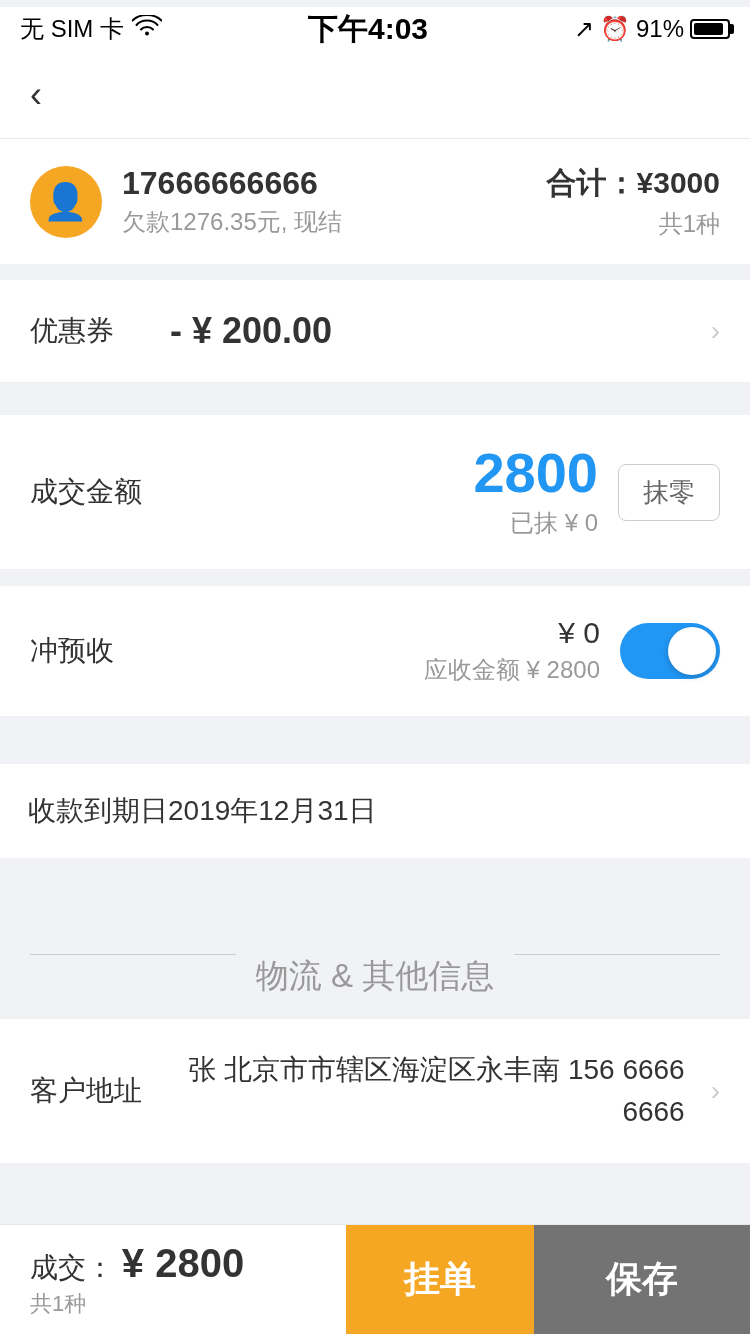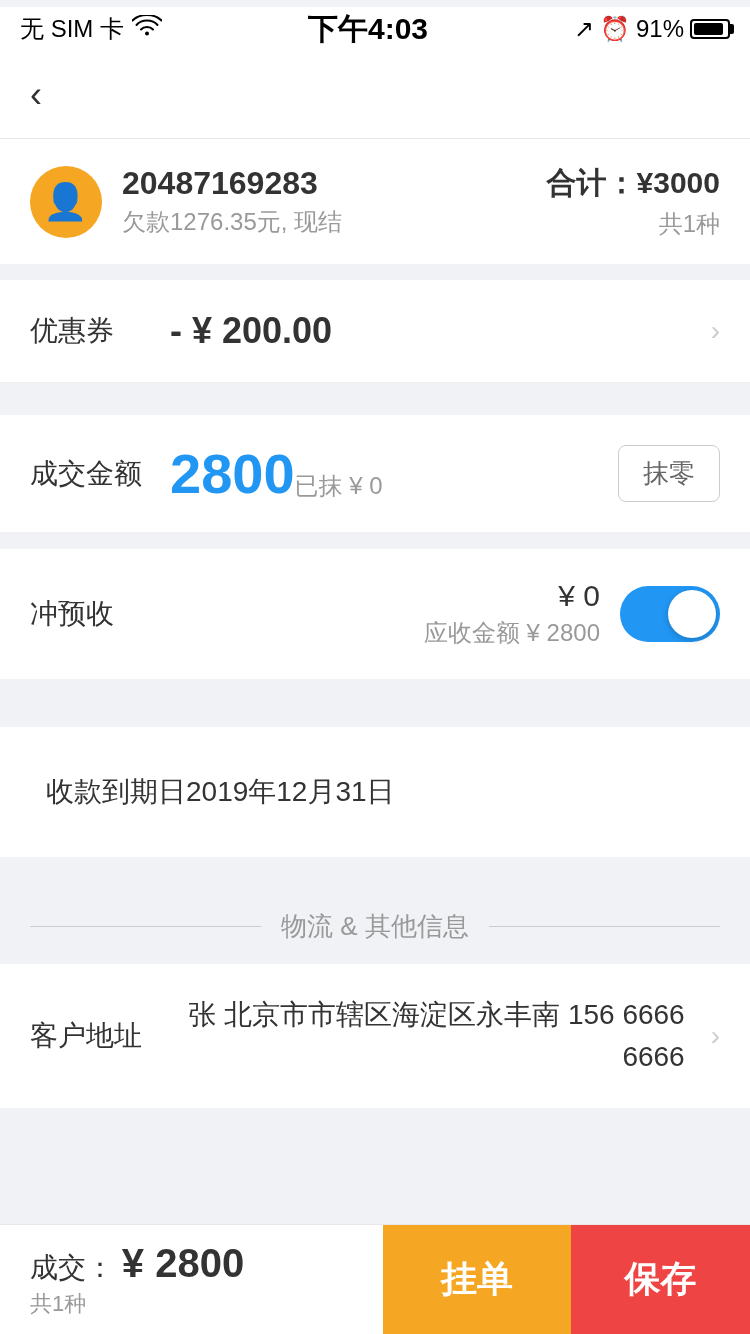--- a/index.html
+++ b/index.html
@@ -144,21 +144,21 @@
       border-bottom: 1px solid #f0f0f0;
     }
     .amount-label {
       font-size: 28px;
       color: #333;
       min-width: 140px;
     }
     .amount-value-col {
       flex: 1;
       display: flex;
-      flex-direction: row;
+      flex-direction: column;
       align-items: flex-end;
     }
     .amount-main {
       font-size: 56px;
       font-weight: 600;
       color: #2196f3;
       line-height: 1;
     }
     .amount-sub {
       font-size: 24px;
@@ -238,21 +238,21 @@
     .toggle-label {
       font-size: 28px;
       color: #333;
       flex: 1;
     }
 
     
     .due-row {
       display: flex;
       align-items: center;
-      padding: 46px;
+      padding: 28px;
       background: #fff;
     }
     .due-label {
       font-size: 28px;
       color: #333;
     }
     .due-value {
       font-size: 28px;
       color: #333;
     }
@@ -263,23 +263,24 @@
       align-items: center;
       padding: 20px 30px;
       background: #f0f2f5;
     }
     .text-divider-line {
       flex: 1;
       height: 1px;
       background: #ccc;
     }
     .text-divider-label {
-      font-size: 26px;
+      font-size: 33px;
       color: #999;
       padding: 0 20px;
+      margin-top: 44px;
     }
 
     
     .address-row {
       display: flex;
       align-items: center;
       padding: 30px;
       background: #fff;
       min-height: 110px;
     }
@@ -333,23 +334,23 @@
       background: #f5a623;
       display: flex;
       align-items: center;
       justify-content: center;
       font-size: 36px;
       color: #fff;
       font-weight: 600;
       cursor: pointer;
     }
     .bottom-btn-save {
-      width: 179px;
+      width: 216px;
       height: 110px;
-      background: #ef4444;
+      background: #737373;
       display: flex;
       align-items: center;
       justify-content: center;
       font-size: 36px;
       color: #fff;
       font-weight: 600;
       cursor: pointer;
     }
 
     
@@ -390,21 +391,21 @@
 </div>
 
 <div class="content">
 
   <div class="section">
     <div class="customer-row">
       <div class="avatar">
         <span class="avatar-icon">👤</span>
       </div>
       <div class="customer-info">
-        <div class="customer-phone">20487169283</div>
+        <div class="customer-phone">17666666666</div>
         <div class="customer-sub">欠款1276.35元, 现结</div>
       </div>
       <div class="customer-total">
         <div class="total-amount">合计：¥3000</div>
         <div class="total-count">共1种</div>
       </div>
     </div>
   </div>
 
   <div class="section">

